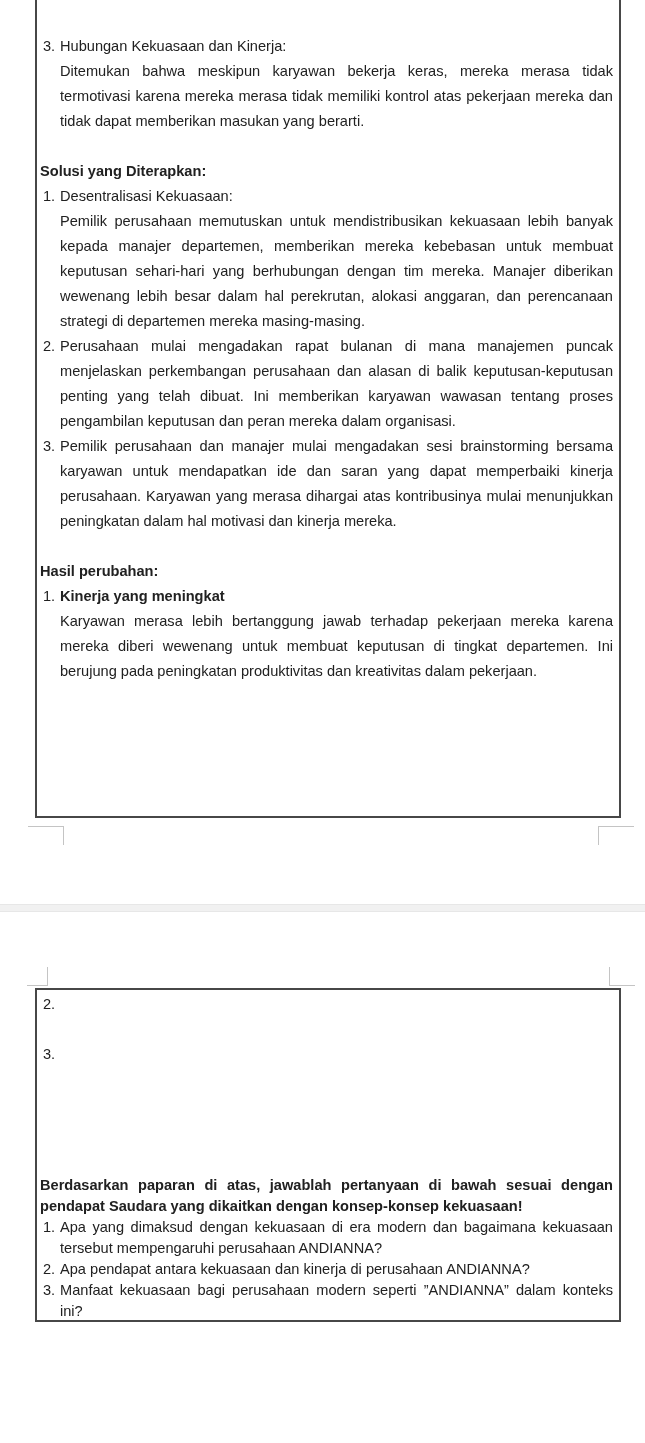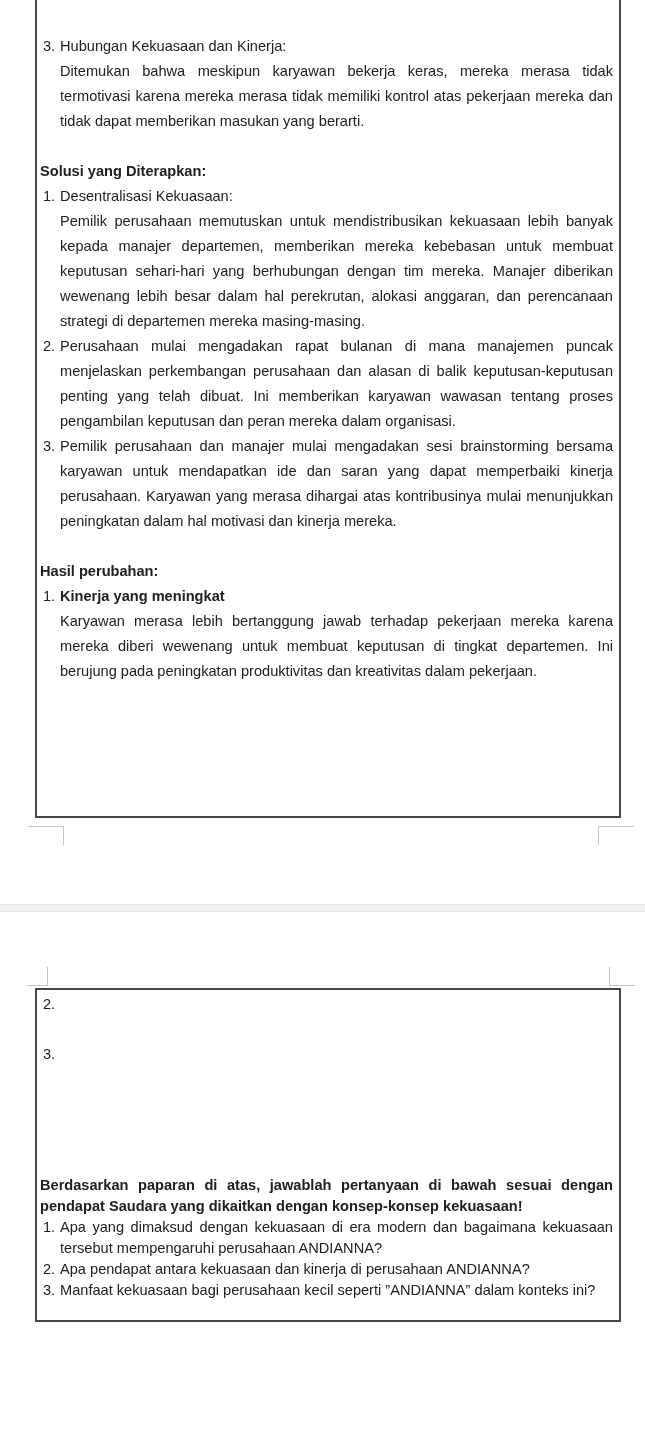--- a/index.html
+++ b/index.html
@@ -125,16 +125,16 @@
     <div class="rcol para">Apa yang dimaksud dengan kekuasaan di era modern dan bagaimana kekuasaan tersebut mempengaruhi perusahaan ANDIANNA?</div>
   </div>
 
   <div class="li">
     <div class="num">2.</div>
     <div class="rcol para">Apa pendapat antara kekuasaan dan kinerja di perusahaan ANDIANNA?</div>
   </div>
 
   <div class="li">
     <div class="num">3.</div>
-    <div class="rcol para">Manfaat kekuasaan bagi perusahaan kecil seperti ”ANDIANNA” dalam konteks ini?</div>
+    <div class="rcol para">Manfaat kekuasaan bagi perusahaan modern seperti ”ANDIANNA” dalam konteks ini?</div>
   </div>
 
 </div>
 
 </body></html>

